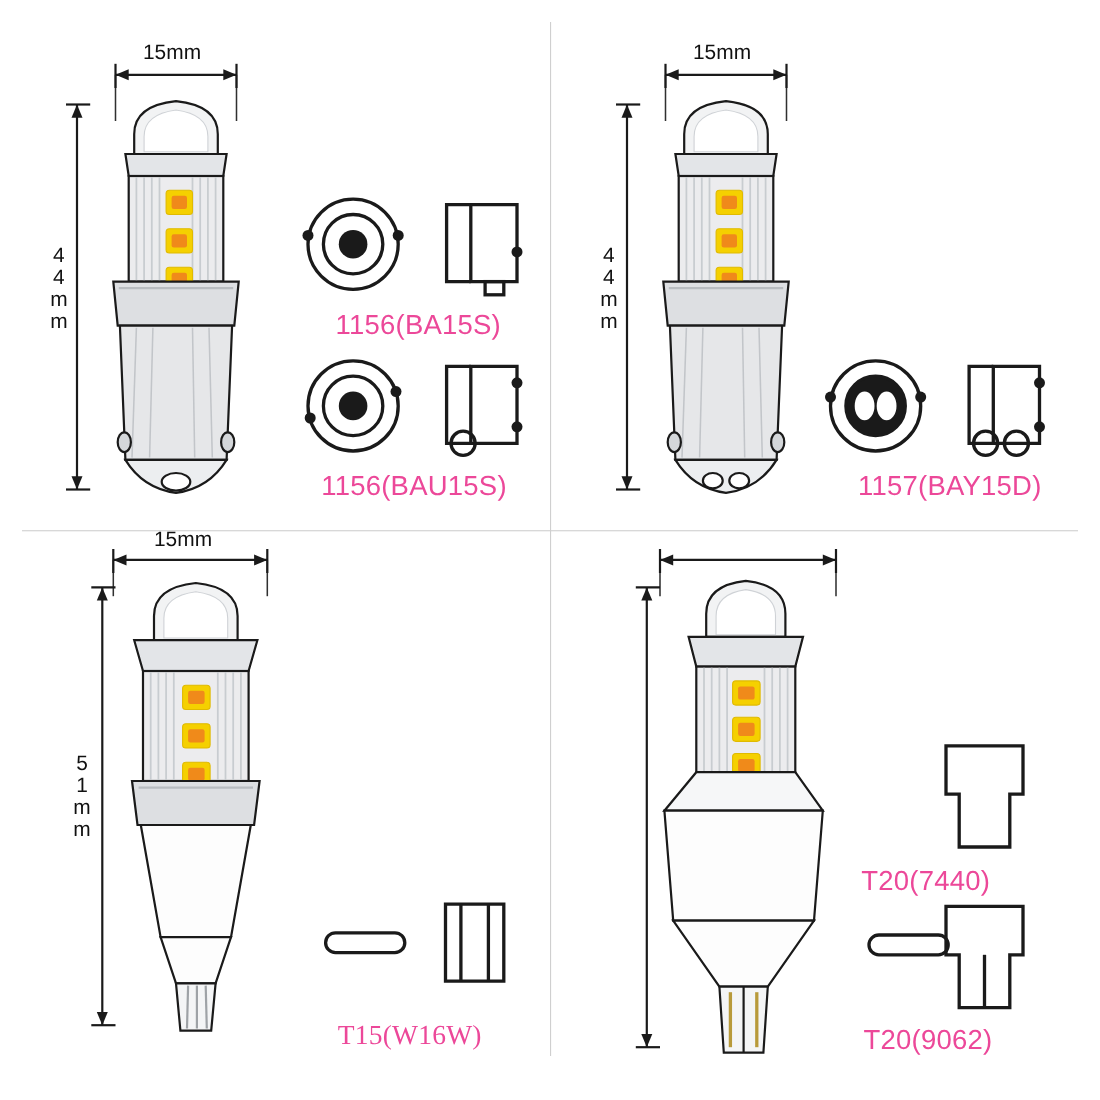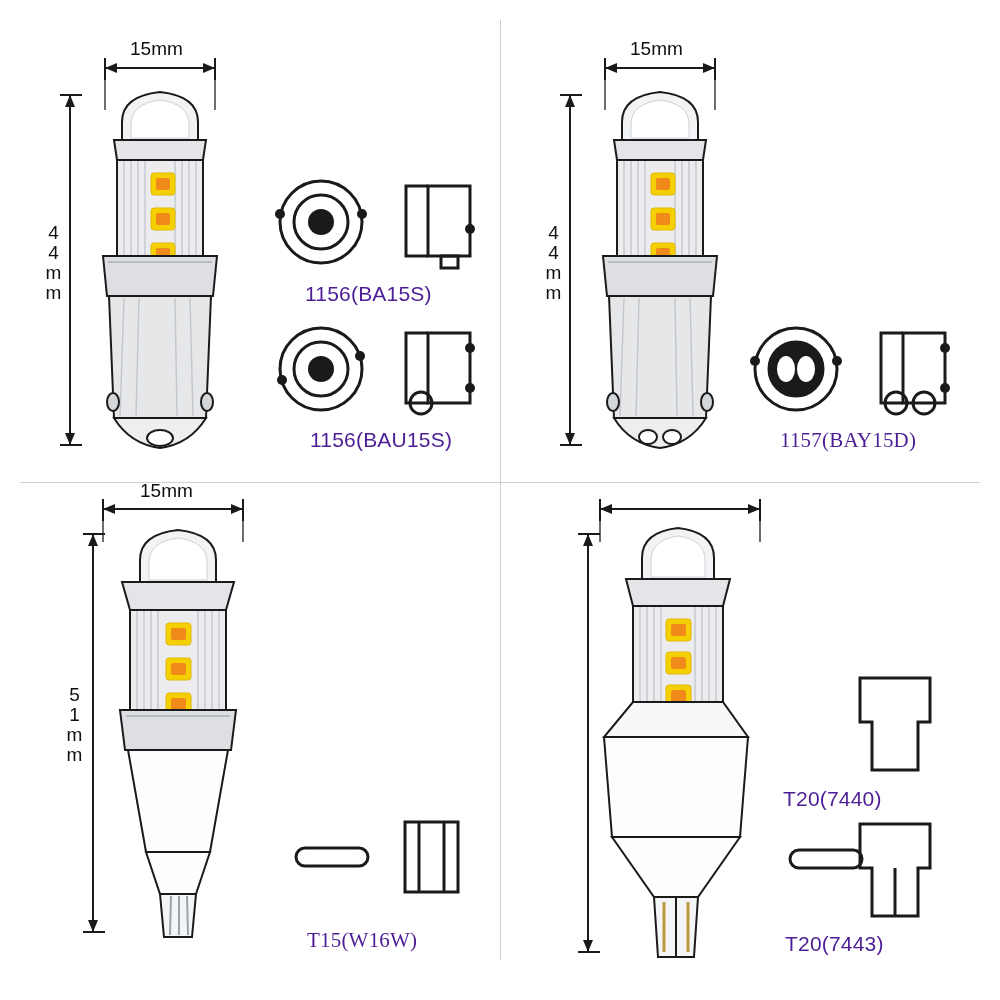--- a/index.html
+++ b/index.html
@@ -21,24 +21,24 @@
   }
   .quad {
     position: absolute;
   }
   .divider {
     position: absolute;
     background: #cfcfcf;
   }
   .label {
     position: absolute;
-    font-size: 21px;
+    font-size: 25px;
     letter-spacing: 0.2px;
     white-space: nowrap;
-    color: #4c1d95;
+    color: #ec4899;
   }
   .dim-label {
     position: absolute;
     font-size: 19px;
     white-space: nowrap;
     color: #111;
   }
   .vertical-label {
     position: absolute;
     font-size: 19px;
@@ -155,21 +155,21 @@
         <path d="M428 333 L406 333 L406 403 L428 403" fill="none" stroke="#1a1a1a" stroke-width="3"></path>
         <circle cx="421" cy="403" r="11" fill="none" stroke="#1a1a1a" stroke-width="3"></circle>
         <circle cx="470" cy="348" r="5" fill="#1a1a1a"></circle>
         <circle cx="470" cy="388" r="5" fill="#1a1a1a"></circle>
       </g>
     </svg>
 
     <div class="dim-label" style="left:130px; top:38px;">15mm</div>
     <div class="vertical-label" style="left:42px; top:222px;">44mm</div>
     <div class="label" style="left:305px; top:282px;">1156(BA15S)</div>
-    <div class="label" style="left:310px; top:428px;">1156(BAU15S)</div>
+    <div class="label" style="left:292px; top:428px;">1156(BAU15S)</div>
   </div>
 
   <div class="quad" style="left:500px; top:0; width:500px; height:482px;">
     <svg class="abs-svg" width="500" height="482" viewBox="0 0 500 482">
       <g stroke="#1a1a1a" stroke-width="2" fill="none">
         <line x1="105" y1="68" x2="215" y2="68"></line>
         <line x1="105" y1="58" x2="105" y2="80"></line>
         <line x1="215" y1="58" x2="215" y2="80"></line>
       </g>
       <polygon points="105,68 117,63 117,73" fill="#1a1a1a"></polygon>
@@ -240,21 +240,21 @@
         <path d="M403 333 L381 333 L381 403 L403 403" fill="none" stroke="#1a1a1a" stroke-width="3"></path>
         <circle cx="396" cy="403" r="11" fill="none" stroke="#1a1a1a" stroke-width="3"></circle>
         <circle cx="424" cy="403" r="11" fill="none" stroke="#1a1a1a" stroke-width="3"></circle>
         <circle cx="445" cy="348" r="5" fill="#1a1a1a"></circle>
         <circle cx="445" cy="388" r="5" fill="#1a1a1a"></circle>
       </g>
     </svg>
 
     <div class="dim-label" style="left:130px; top:38px;">15mm</div>
     <div class="vertical-label" style="left:42px; top:222px;">44mm</div>
-    <div class="label" style="left:280px; top:428px;font-family:Liberation Serif, serif;">1157(BAY15D)</div>
+    <div class="label" style="left:280px; top:428px;">1157(BAY15D)</div>
   </div>
 
   <div class="quad" style="left:0; top:482px; width:500px; height:518px;">
     <svg class="abs-svg" width="500" height="518" viewBox="0 0 500 518">
       <g stroke="#1a1a1a" stroke-width="2" fill="none">
         <line x1="103" y1="27" x2="243" y2="27"></line>
         <line x1="103" y1="17" x2="103" y2="39"></line>
         <line x1="243" y1="17" x2="243" y2="39"></line>
       </g>
       <polygon points="103,27 115,22 115,32" fill="#1a1a1a"></polygon>
@@ -396,16 +396,16 @@
         <path d="M360 342 L430 342 L430 386 L418 386 L418 434 L372 434 L372 386 L360 386 Z" fill="none" stroke="#1a1a1a" stroke-width="3"></path>
         <line x1="395" y1="386" x2="395" y2="434" stroke="#1a1a1a" stroke-width="3"></line>
       </g>
 
       <g>
         <rect x="290" y="368" width="72" height="18" rx="9" fill="none" stroke="#1a1a1a" stroke-width="3"></rect>
       </g>
     </svg>
 
     <div class="label" style="left:283px; top:305px;">T20(7440)</div>
-    <div class="label" style="left:285px; top:450px;">T20(7443)</div>
+    <div class="label" style="left:285px; top:450px;">T20(9062)</div>
   </div>
 
 </div>
 
 </body></html>

